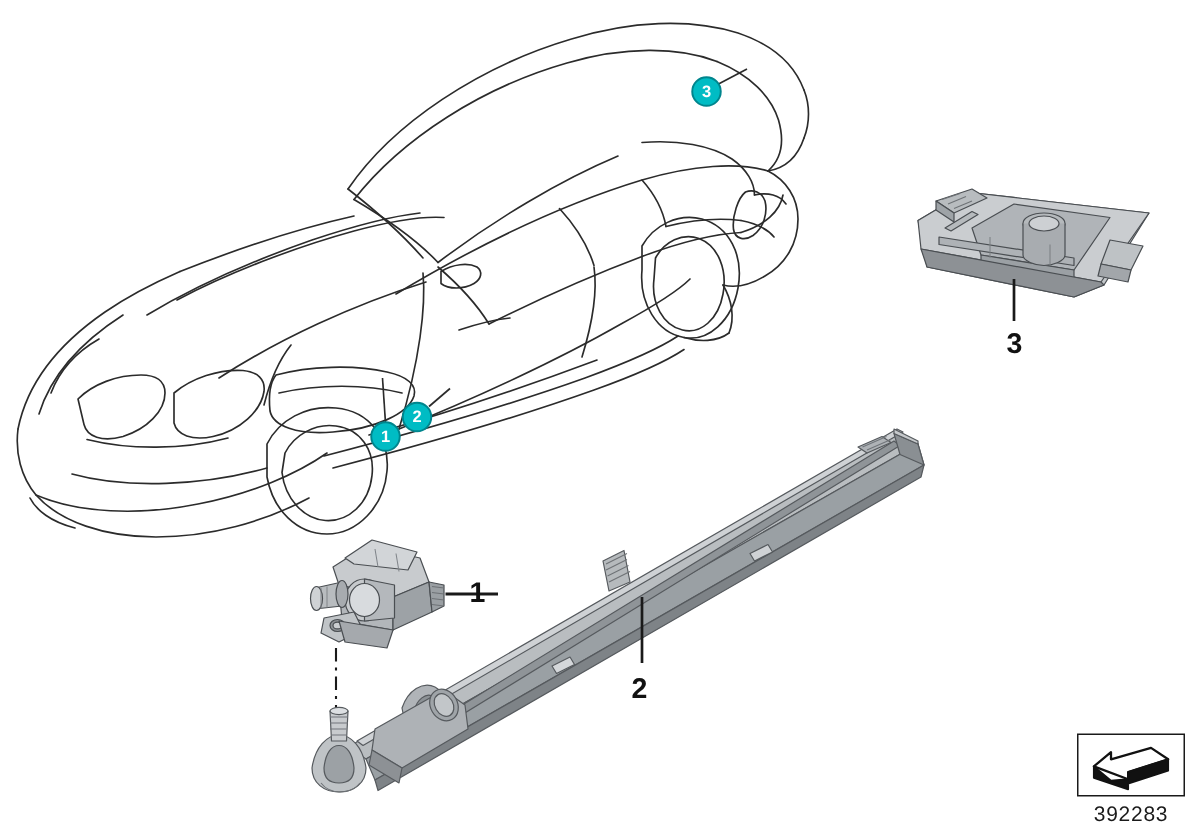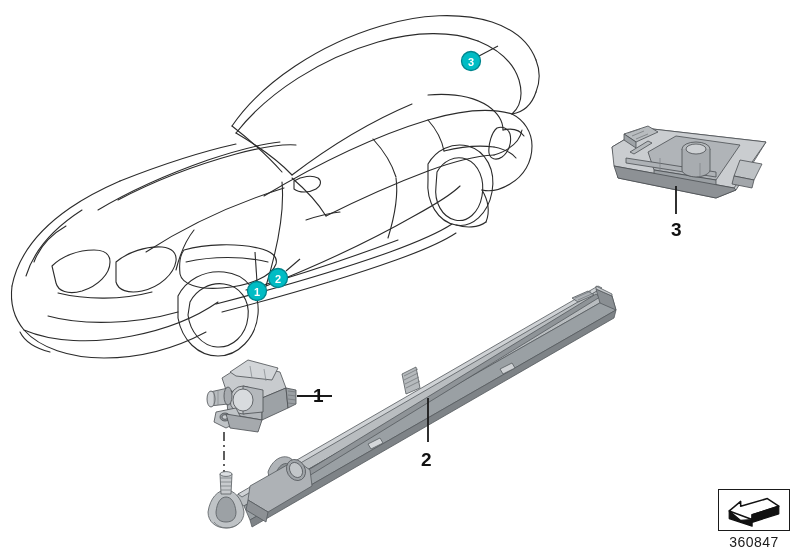--- a/index.html
+++ b/index.html
@@ -315,15 +315,15 @@
   <div class="part-label" style="left:313px; top:386px;">1</div>
   <div class="part-label" style="left:421px; top:450px;">2</div>
   <div class="part-label" style="left:671px; top:220px;">3</div>
 
   <div id="id-box">
     <svg viewBox="0 0 72 42" width="70" height="40">
       <polygon points="10,22 22,12 22,17 50,9 62,17 34,26 34,31" fill="#ffffff" stroke="#111111" stroke-width="1.6" stroke-linejoin="round"></polygon>
       <polygon points="10,22 22,32 34,31 34,26 62,17 62,25 34,34 34,38 10,30" fill="#111111" stroke="#111111" stroke-width="1.3" stroke-linejoin="round"></polygon>
     </svg>
   </div>
-  <div id="id-number">360847</div>
+  <div id="id-number">392283</div>
 
 </div>
 
 </body></html>

